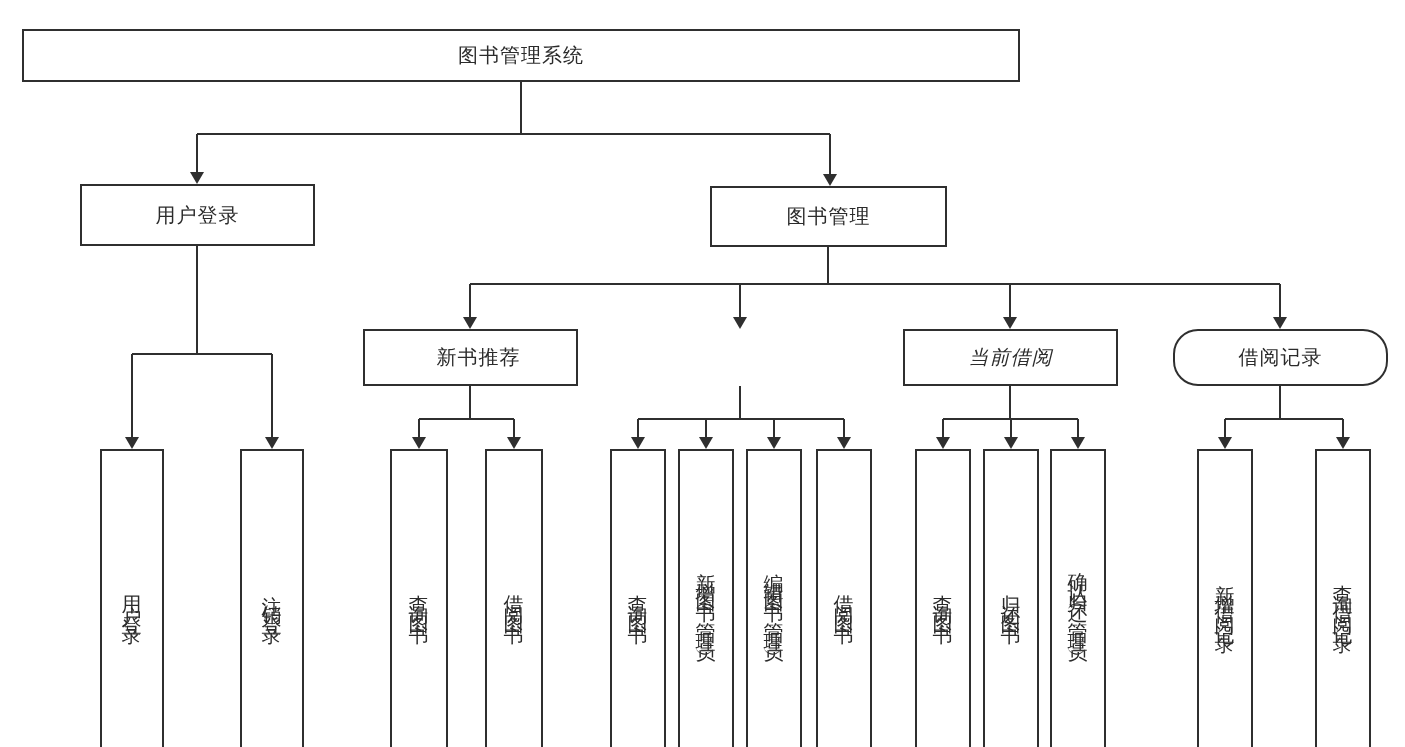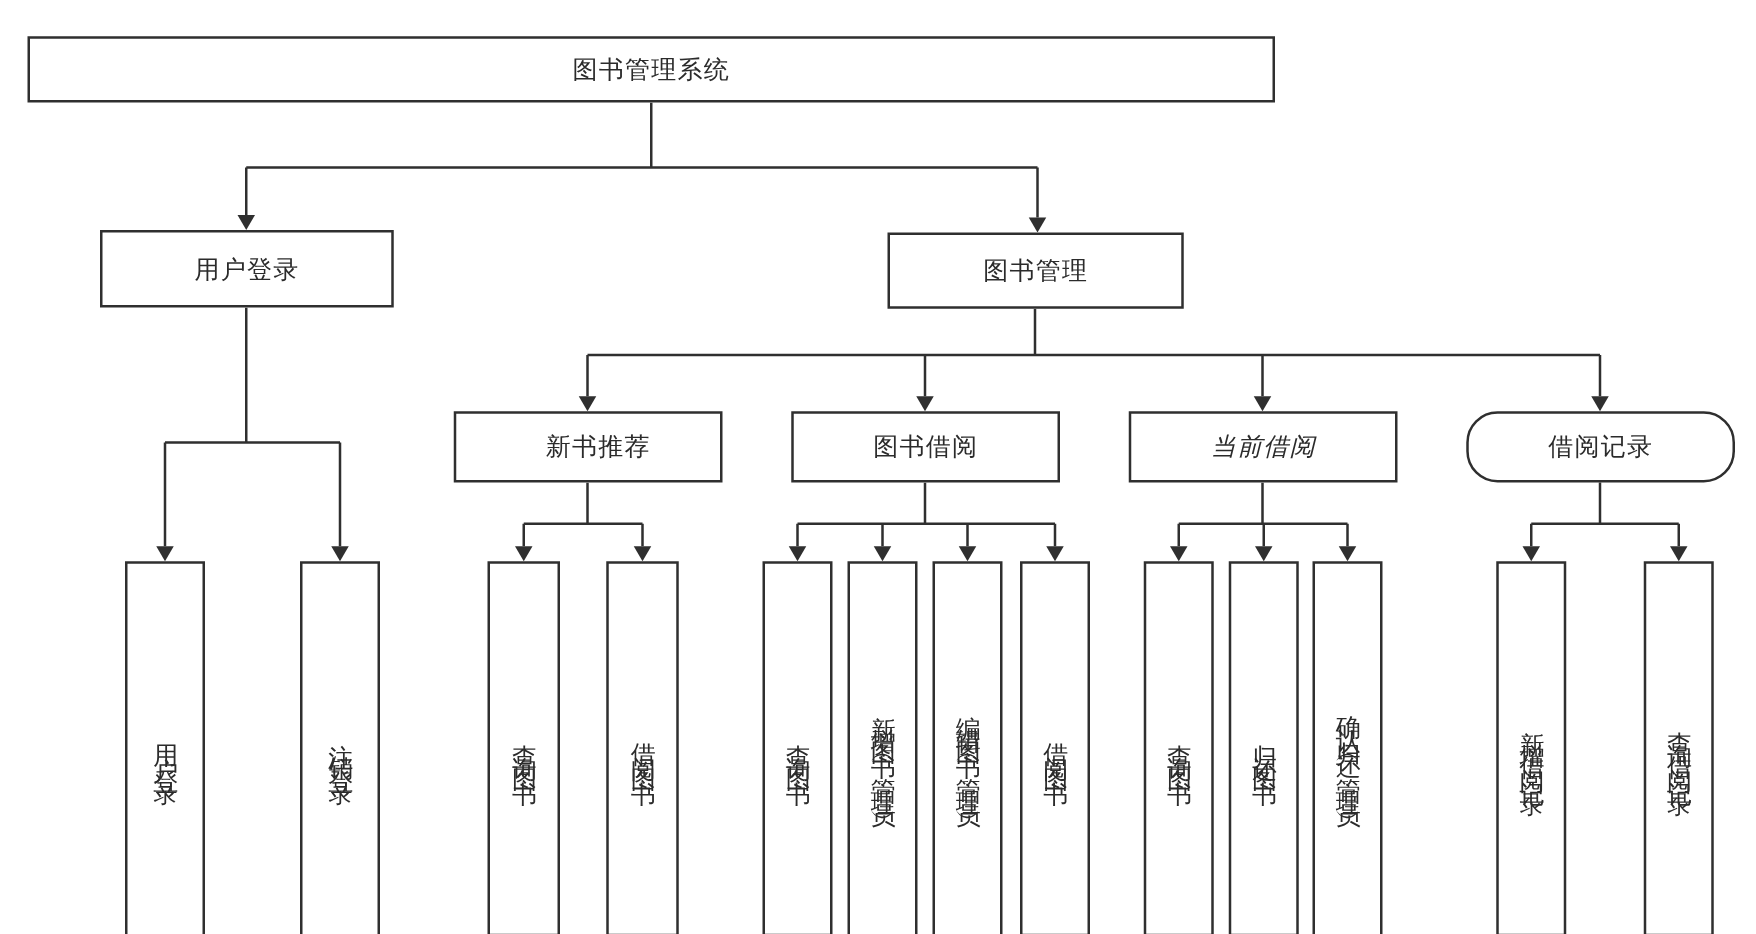--- a/index.html
+++ b/index.html
@@ -94,21 +94,20 @@
       <polygon points="1336,423 1350,423 1343,435"></polygon>
     </g>
   </svg>
 
   <div class="box h" style="left:22px;top:15px;width:998px;height:53px;">图书管理系统</div>
 
   <div class="box h" style="left:80px;top:170px;width:235px;height:62px;">用户登录</div>
   <div class="box h" style="left:710px;top:172px;width:237px;height:61px;">图书管理</div>
 
   <div class="box h" style="left:363px;top:315px;width:215px;height:57px;padding-left:16px;">新书推荐</div>
-  <div class="box h" style="left:633px;top:315px;width:215px;height:57px;">图书借阅</div>
   <div class="box h" style="left:903px;top:315px;width:215px;height:57px;font-style:italic;">当前借阅</div>
   <div class="box h" style="left:1173px;top:315px;width:215px;height:57px;border-radius:25px;">借阅记录</div>
 
   <div class="box v" style="left:100px;top:435px;width:64px;height:302px;">用户登录</div>
   <div class="box v" style="left:240px;top:435px;width:64px;height:302px;">注销登录</div>
 
   <div class="box v" style="left:390px;top:435px;width:58px;height:300px;">查询图书</div>
   <div class="box v" style="left:485px;top:435px;width:58px;height:300px;">借阅图书</div>
 
   <div class="box v" style="left:610px;top:435px;width:56px;height:300px;">查询图书</div>

